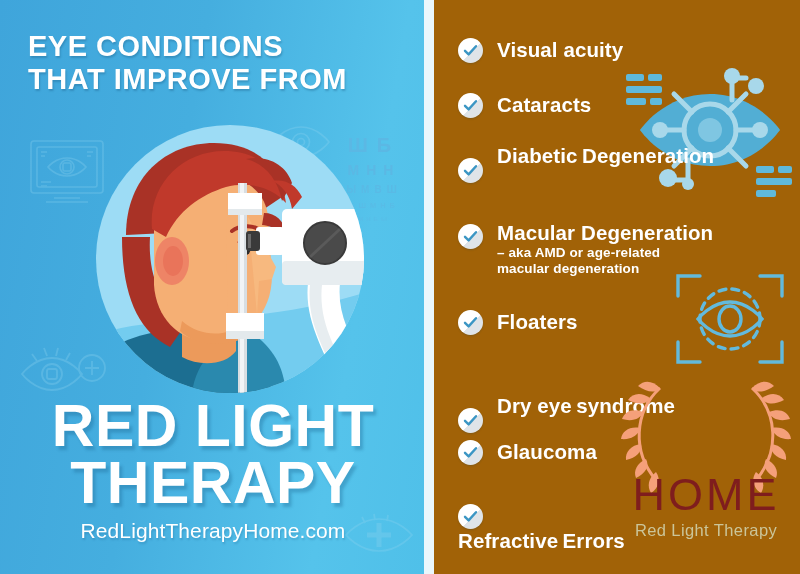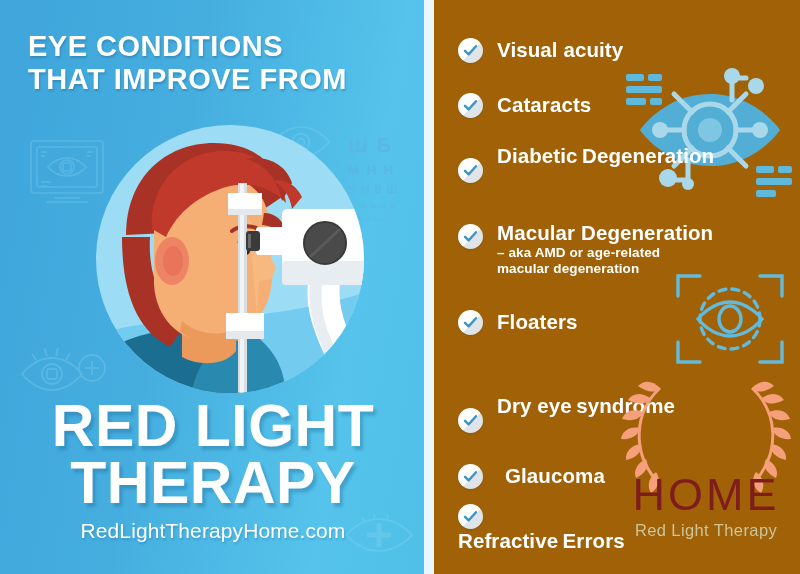--- a/index.html
+++ b/index.html
@@ -358,21 +358,21 @@
           <svg width="17" height="17" viewBox="0 0 17 17" fill="none" stroke="#3B96C4" stroke-width="2.4" stroke-linecap="round" stroke-linejoin="round">
               <path d="M3 8.8 L6.6 12.4 L14 4.2"></path>
             </svg>
         </span>
         <span class="ci-text">
           <span class="ci-label">Dry eye</span>
           <span class="ci-label">syndrome</span>
         </span>
       </div>
 
-      <div class="check-item" style="top:464px;gap:8px;">
+      <div class="check-item" style="top:440px;">
         <span class="check-icon">
           <span class="disc"></span>
           <svg width="17" height="17" viewBox="0 0 17 17" fill="none" stroke="#3B96C4" stroke-width="2.4" stroke-linecap="round" stroke-linejoin="round">
               <path d="M3 8.8 L6.6 12.4 L14 4.2"></path>
             </svg>
         </span>
         <span class="ci-text">
           <span class="ci-label">Glaucoma</span>
         </span>
       </div>

